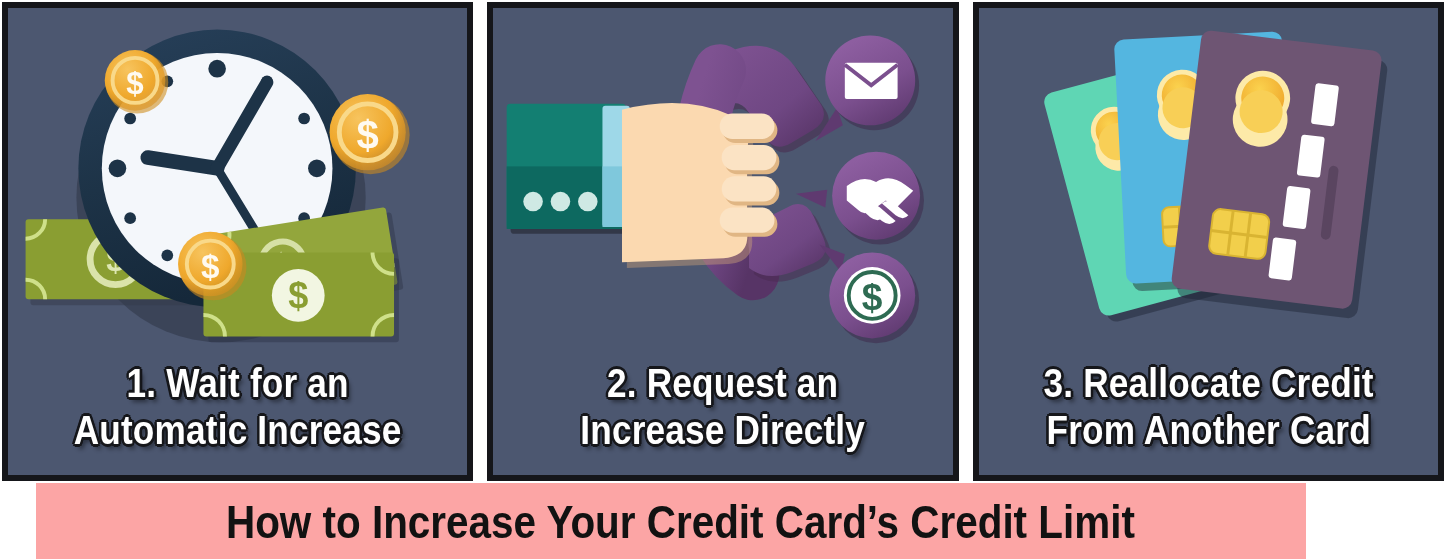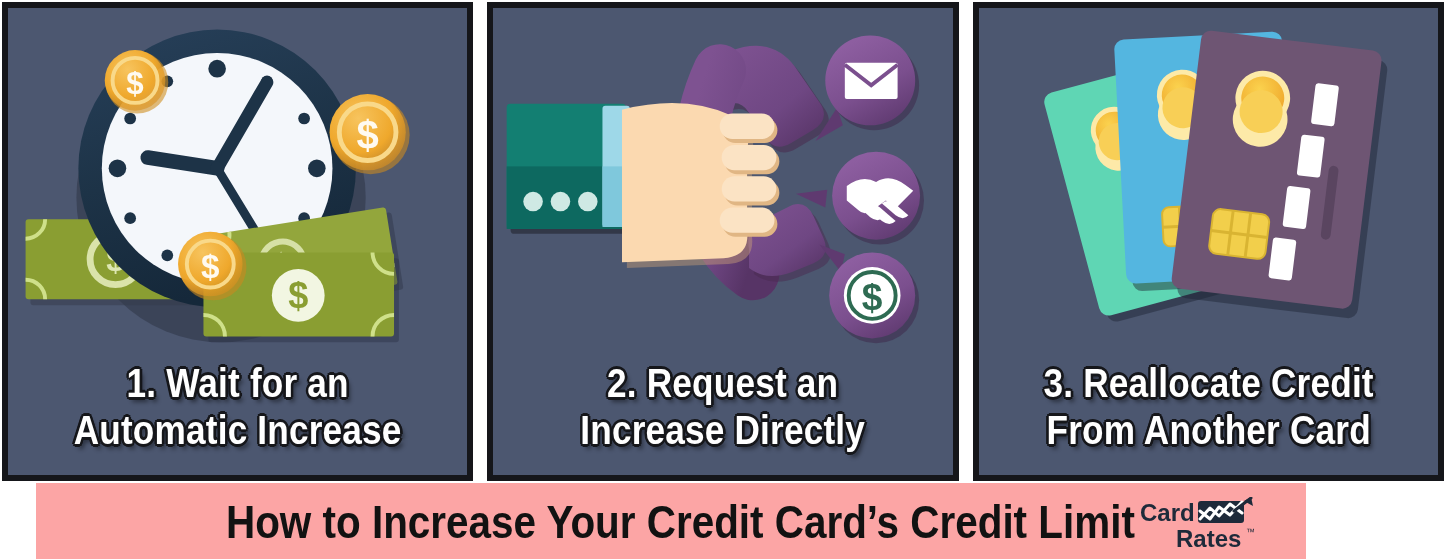--- a/index.html
+++ b/index.html
@@ -369,29 +369,15 @@
         <span class="cap-line">3. Reallocate Credit</span>
         <span class="cap-line">From Another Card</span>
       </div>
     </div>
 
   </div>
 
   <div class="bottom-bar">
     <div class="footer-title">How to Increase Your Credit Card’s Credit Limit</div>
 
-    <div class="brand-logo">
-      <svg viewBox="0 0 150 56" xmlns="http://www.w3.org/2000/svg">
-        <text x="2" y="24" font-family="'Liberation Sans', sans-serif" font-size="24" font-weight="700" fill="#1e2a3a">Card</text>
-        <g>
-          <rect x="60" y="4" width="46" height="22" rx="3" fill="#1e2a3a"></rect>
-          <polyline points="62,22 72,11 81,19 92,7 104,16" fill="none" stroke="#ffffff" stroke-width="3" stroke-linejoin="round" stroke-linecap="round"></polyline>
-          <polyline points="62,14 72,22 81,10 92,18 104,5" fill="none" stroke="#ffffff" stroke-width="3" stroke-linejoin="round" stroke-linecap="round"></polyline>
-          <line x1="96" y1="14" x2="113" y2="1" stroke="#1e2a3a" stroke-width="3" stroke-linecap="round"></line>
-          <polygon points="113,0 115,9 106,4" fill="#1e2a3a"></polygon>
-        </g>
-        <text x="38" y="50" font-family="'Liberation Sans', sans-serif" font-size="24" font-weight="700" fill="#1e2a3a">Rates</text>
-        <text x="108" y="38" font-family="'Liberation Sans', sans-serif" font-size="9" fill="#1e2a3a">™</text>
-      </svg>
-    </div>
   </div>
 
 </div>
 
 </body></html>

